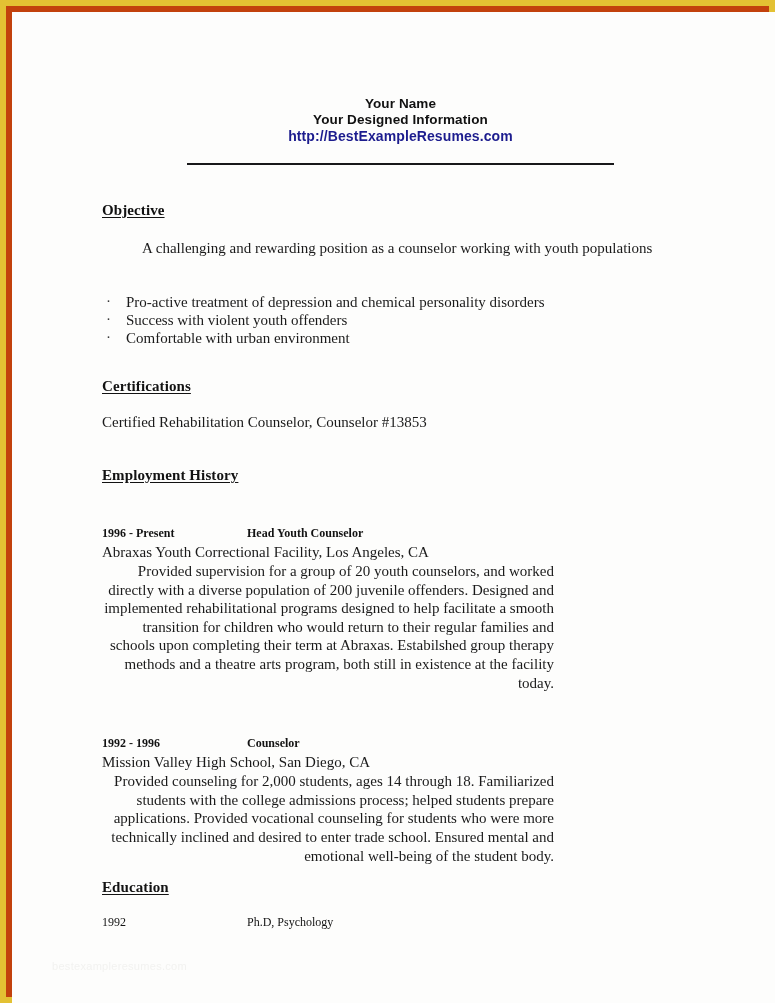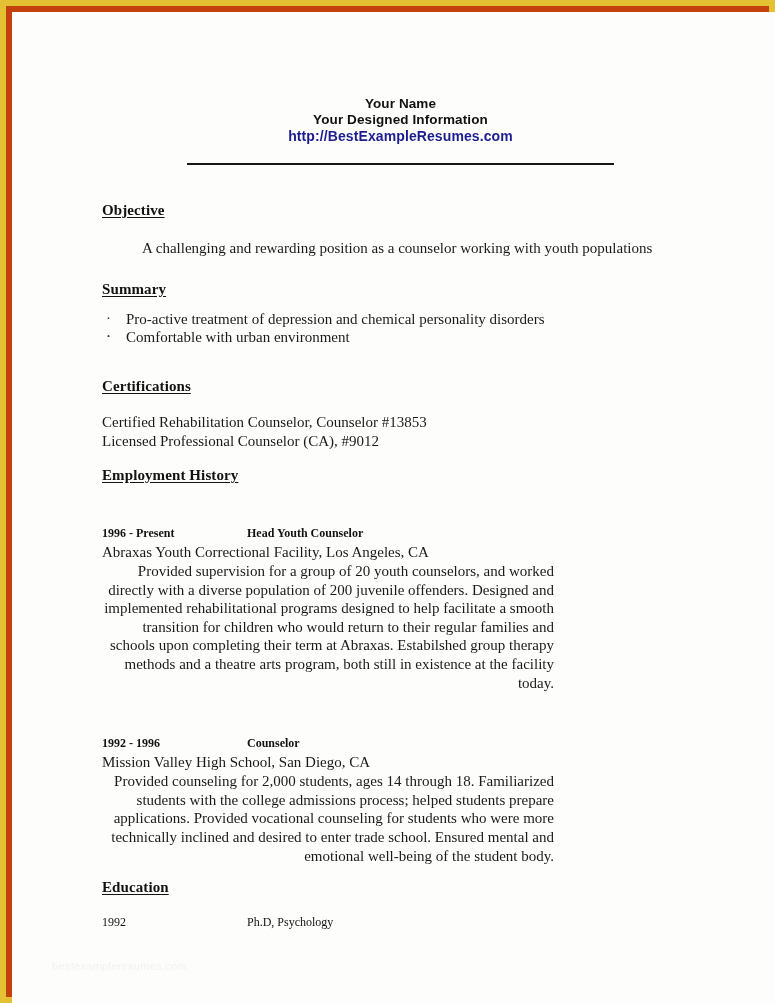--- a/index.html
+++ b/index.html
@@ -174,40 +174,39 @@
       <span class="header-url">http://BestExampleResumes.com</span>
     </div>
     <div class="header-rule"></div>
 
     <div class="section" style="top:190px;">
       <div class="section-heading">Objective</div>
       <div class="body-text body-text-indent" style="margin-top:20px;">A challenging and rewarding position as a counselor working with youth populations</div>
     </div>
 
     <div class="section" style="top:269px;">
-      <div class="section-heading">Summary</div>
       <ul class="bullets" style="margin-top:12px;">
         <li>
           <span class="bullet-dot">·</span>
           <span>Pro-active treatment of depression and chemical personality disorders</span>
         </li>
         <li>
           <span class="bullet-dot">·</span>
+          <span>Success with violent youth offenders</span>
         </li>
         <li>
           <span class="bullet-dot">·</span>
           <span>Comfortable with urban environment</span>
         </li>
       </ul>
     </div>
 
     <div class="section" style="top:366px;">
       <div class="section-heading">Certifications</div>
       <div class="body-text" style="margin-top:18px;">Certified Rehabilitation Counselor, Counselor #13853</div>
-      <div class="body-text">Licensed Professional Counselor (CA), #9012</div>
     </div>
 
     <div class="section" style="top:455px;">
       <div class="section-heading">Employment History</div>
 
       <div style="margin-top:40px;">
         <div class="tab-row">
           <span class="col-date">1996 - Present</span><span class="col-title">Head Youth Counselor</span>
         </div>
         <div class="job-org">Abraxas Youth Correctional Facility, Los Angeles, CA</div>

